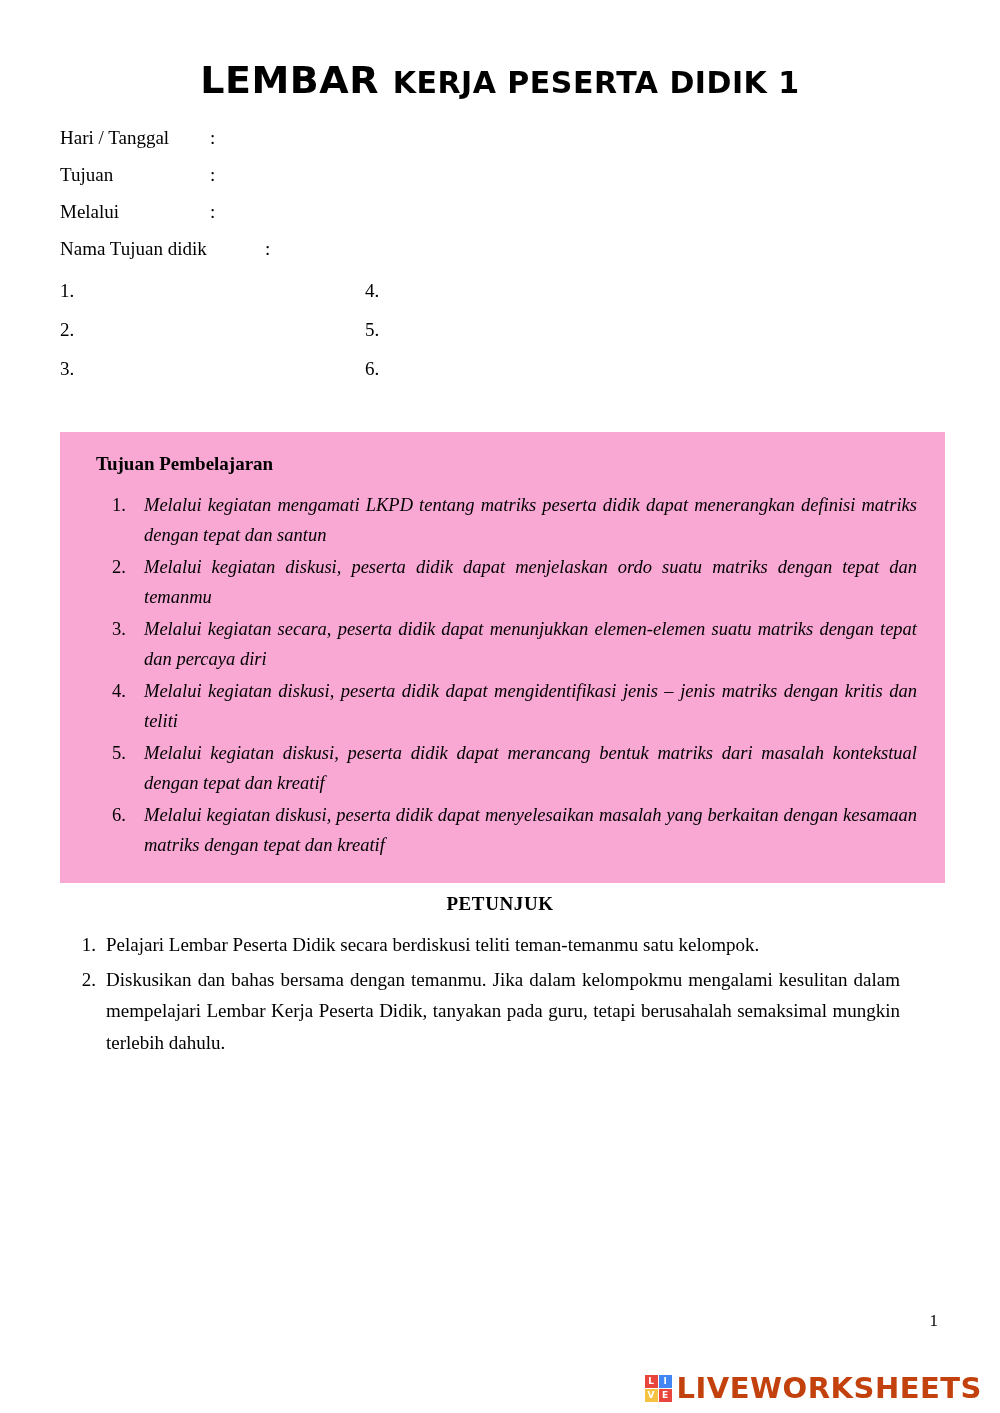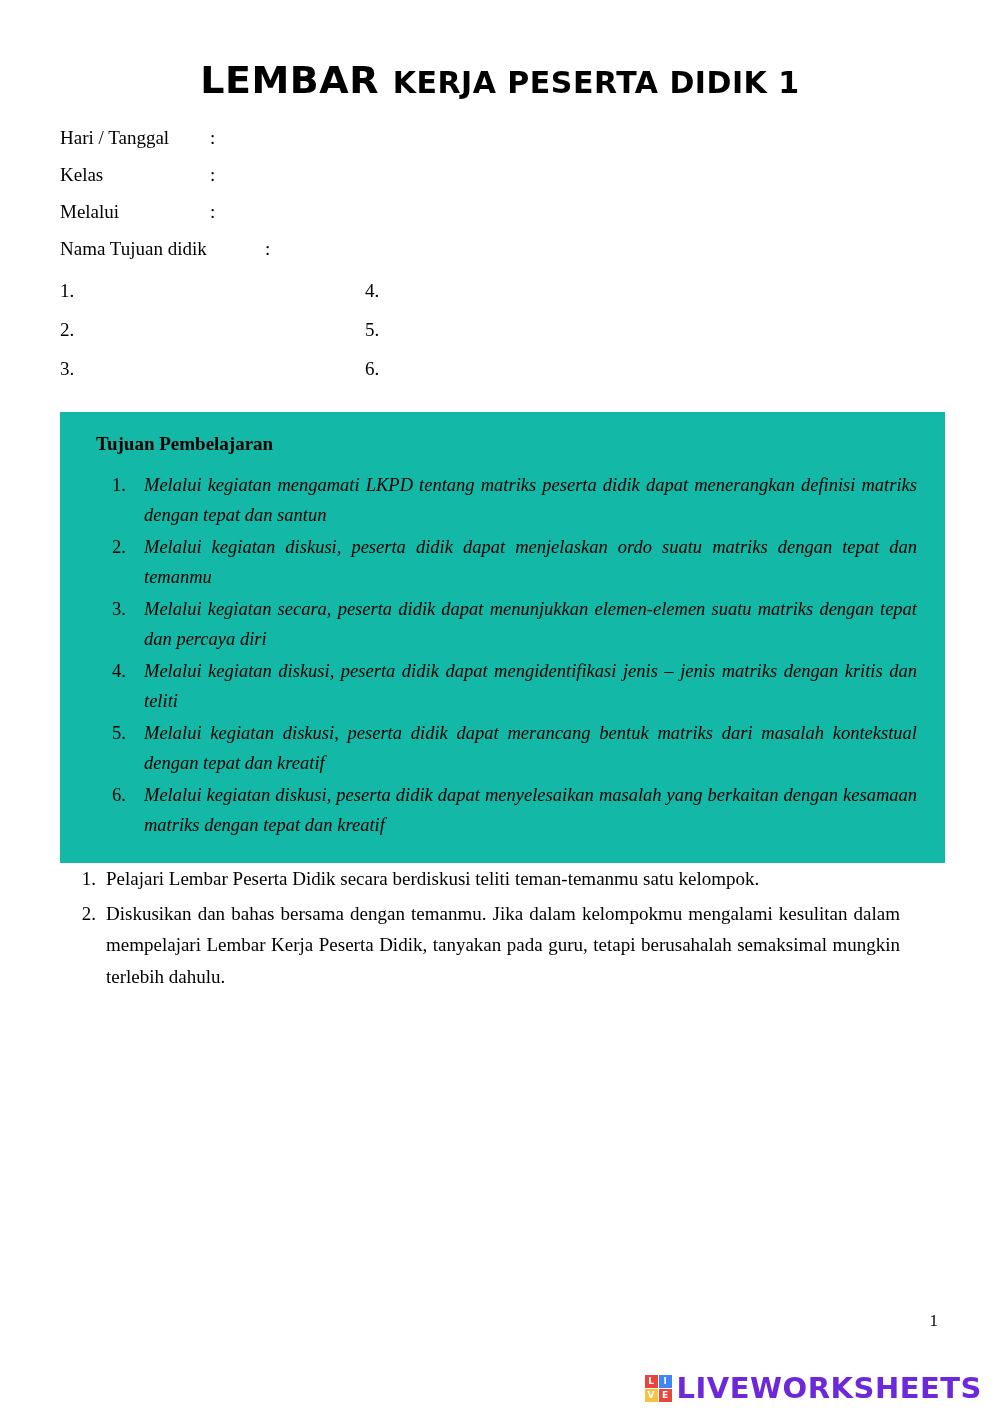--- a/index.html
+++ b/index.html
@@ -64,22 +64,22 @@
   }
   .names-row {
     display: flex;
     margin-bottom: 17px;
   }
   .names-col {
     width: 305px;
     flex: 0 0 auto;
   }
   .goals-box {
-    margin-top: 32px;
-    background: #14b8a6;
+    margin-top: 52px;
+    background: #f9a8d4;
     padding: 18px 22px 20px 22px;
     box-sizing: border-box;
     width: 885px;
   }
   .goals-title {
     font-weight: bold;
     font-size: 19px;
     margin: 3px 0 16px 14px;
   }
   .goals-list {
@@ -168,41 +168,41 @@
   }
   .sq1 { background: #e8453c; }
   .sq2 { background: #4285f4; }
   .sq3 { background: #f5c242; }
   .sq4 { background: #e8453c; }
   .logo-text {
     font-family: "DejaVu Sans", sans-serif;
     font-weight: bold;
     font-size: 29px;
     letter-spacing: 0.5px;
-    color: #6d28d9;
+    color: #c2410c;
   }
 </style>
 </head>
 <body>
 
 <div class="page">
 
   <div class="title">
     <span>LEMBAR</span>
     <span class="small">KERJA PESERTA DIDIK 1</span>
   </div>
 
   <div class="meta">
     <div class="meta-row">
       <span class="meta-label">Hari / Tanggal</span>
       <span class="meta-colon">:</span>
       <span class="meta-line"></span>
     </div>
     <div class="meta-row">
-      <span class="meta-label">Kelas</span>
+      <span class="meta-label">Tujuan</span>
       <span class="meta-colon">:</span>
       <span class="meta-line"></span>
     </div>
     <div class="meta-row">
       <span class="meta-label">Melalui</span>
       <span class="meta-colon">:</span>
       <span class="meta-line"></span>
     </div>
     <div class="meta-row">
       <span class="meta-label wide">Nama Tujuan didik</span>
@@ -249,20 +249,21 @@
         <span class="goal-num">5.</span>
         <span class="goal-text">Melalui kegiatan diskusi, peserta didik dapat merancang bentuk matriks dari masalah kontekstual dengan tepat dan kreatif</span>
       </li>
       <li class="goal-item">
         <span class="goal-num">6.</span>
         <span class="goal-text">Melalui kegiatan diskusi, peserta didik dapat menyelesaikan masalah yang berkaitan dengan kesamaan matriks dengan tepat dan kreatif</span>
       </li>
     </ul>
   </div>
 
+  <div class="petunjuk-title">PETUNJUK</div>
 
   <ul class="petunjuk-list">
     <li class="p-item">
       <span class="p-num">1.</span>
       <span class="p-text">Pelajari Lembar Peserta Didik secara berdiskusi teliti teman-temanmu satu kelompok.</span>
     </li>
     <li class="p-item">
       <span class="p-num">2.</span>
       <span class="p-text">Diskusikan dan bahas bersama dengan temanmu. Jika dalam kelompokmu mengalami kesulitan dalam mempelajari Lembar Kerja Peserta Didik, tanyakan pada guru, tetapi berusahalah semaksimal mungkin terlebih dahulu.</span>
     </li>

